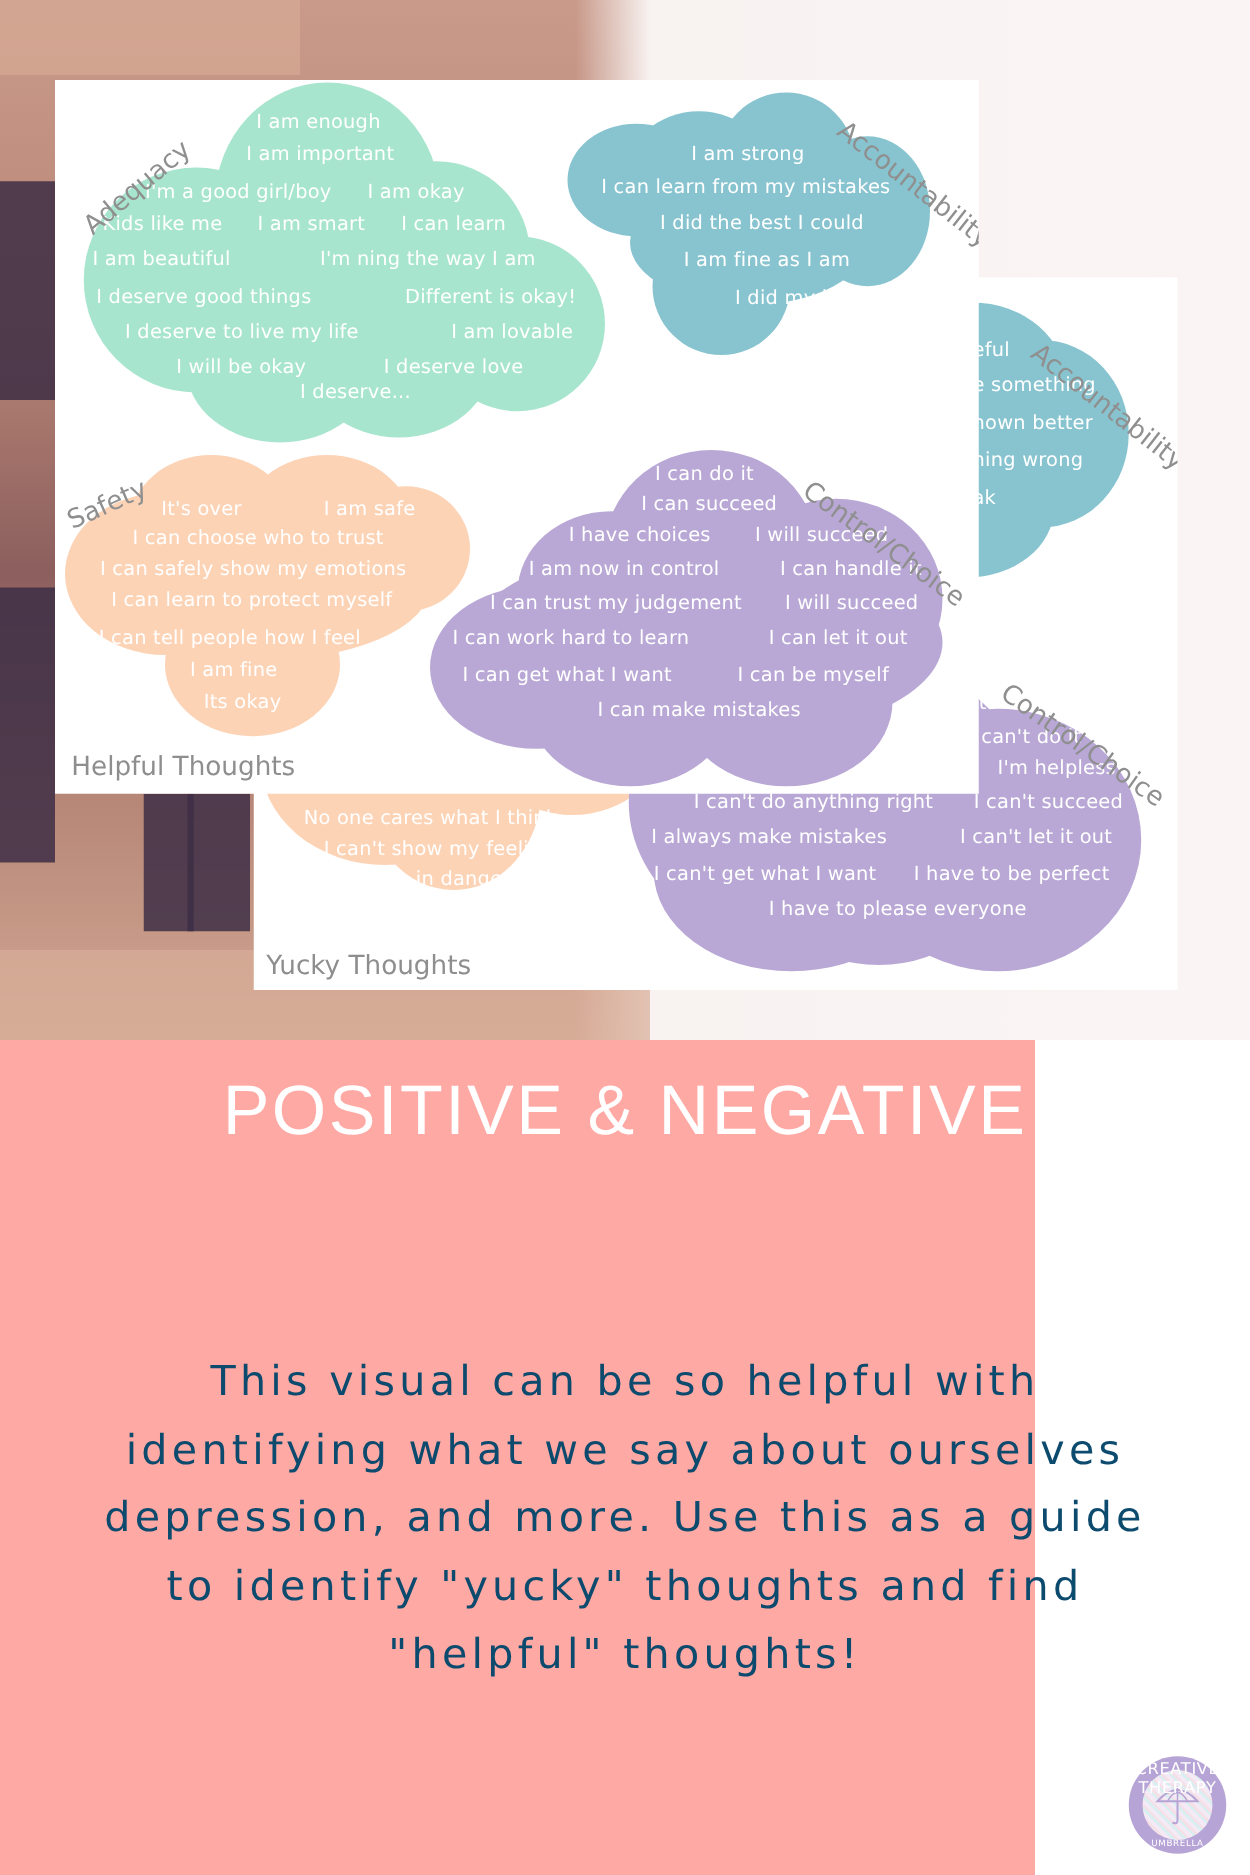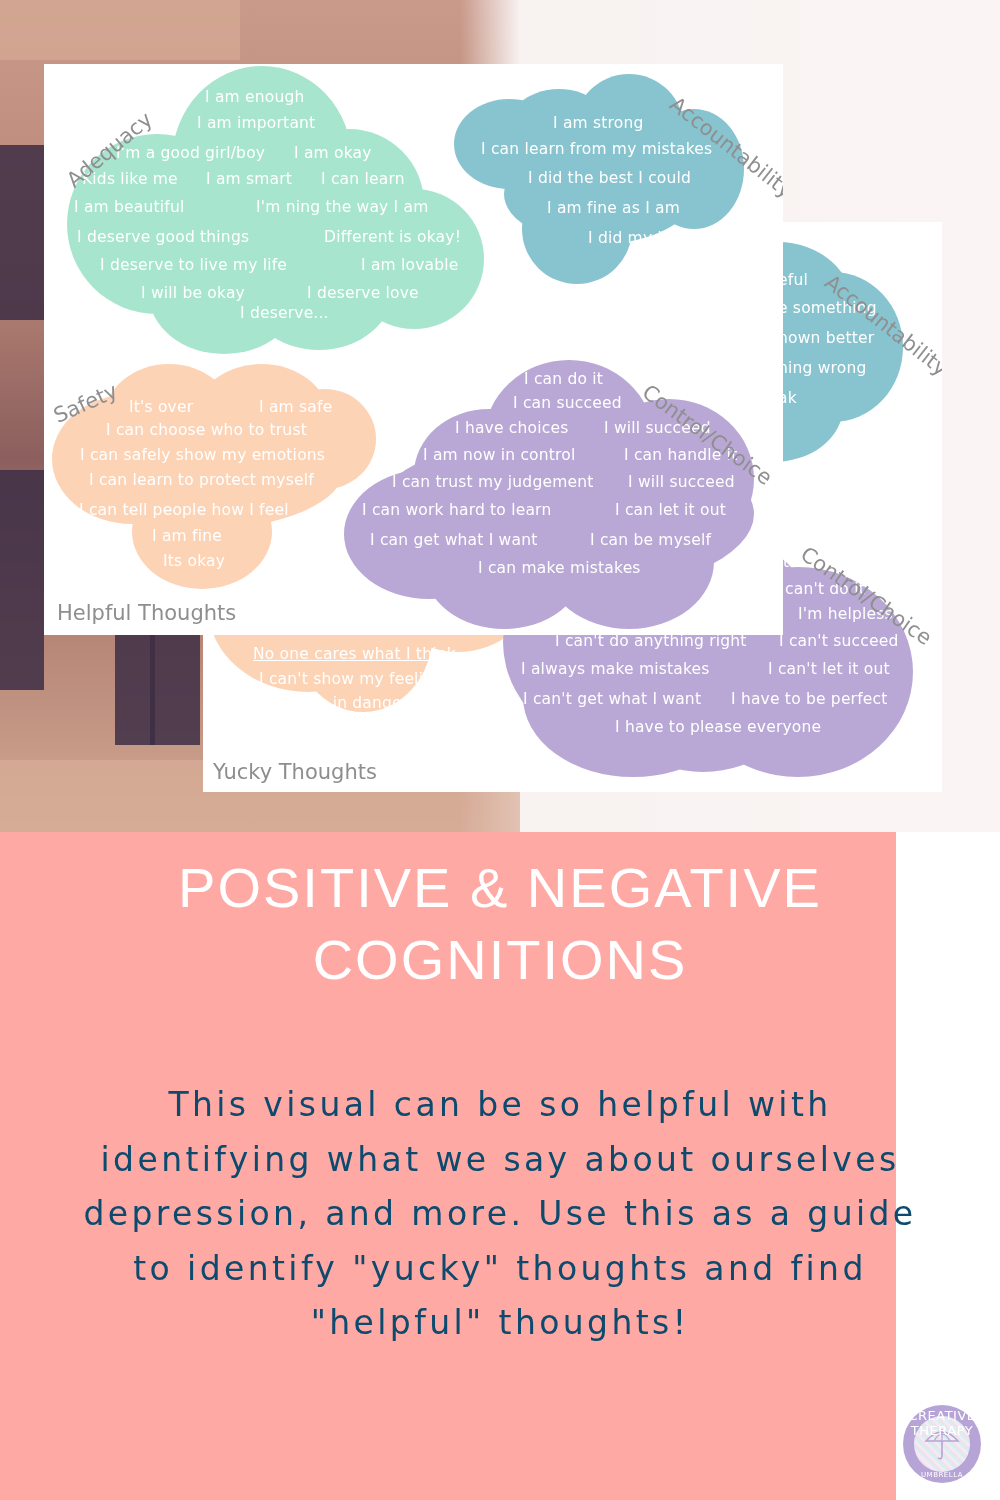--- a/index.html
+++ b/index.html
@@ -12,21 +12,21 @@
   .photo .win { position:absolute; background:#3d2e45; opacity:.85; }
   .photo .trim { position:absolute; background:#d9ae98; }
   .card { position:absolute; background:#ffffff; overflow:hidden; }
   .front { left:44px; top:64px; width:739px; height:571px; z-index:3; }
   .back { left:203px; top:222px; width:739px; height:570px; z-index:2; }
   .cloud { position:absolute; }
   .cloud .blob { position:absolute; border-radius:50%; }
   .thought { position:absolute; color:#ffffff; font-size:15.5px; white-space:nowrap; letter-spacing:0.2px; z-index:2; }
   .cat { position:absolute; color:#8f8f8f; font-size:21px; white-space:nowrap; z-index:3; }
   .card-title { position:absolute; color:#8e8e8e; font-size:21px; white-space:nowrap; }
-  .pink { position:absolute; left:0; top:832px; width:896px; height:668px; background:#ffa9a4;text-decoration:underline; }
+  .pink { position:absolute; left:0; top:832px; width:828px; height:668px; background:#ffa9a4;text-decoration:underline; }
   .headline { position:absolute; left:0; top:20px; width:1000px; text-align:center; color:#fff; font-size:56px; line-height:72px; letter-spacing:2px; font-family:"Liberation Sans", sans-serif; }
   .desc { position:absolute; left:20px; top:246px; width:960px; text-align:center; color:#0c4a6e; font-size:33px; line-height:54.5px; letter-spacing:3.4px; font-family:"DejaVu Sans", sans-serif; }
   .url { position:absolute; left:0; top:618px; width:1000px; text-align:center; color:#fff; font-size:33px; letter-spacing:3px; font-family:"DejaVu Sans", sans-serif; }
   .logo { position:absolute; left:903px; top:573px; width:78px; height:78px; border-radius:50%; background:#b7a4d6; }
   .logo .inner { position:absolute; left:11px; top:11px; width:56px; height:56px; border-radius:50%;
     background: repeating-linear-gradient(45deg, #f4eaf5 0 3px, #d9eef0 3px 5px, #f6e0e7 5px 7px); }
   .logo .txt-top { position:absolute; left:0; top:3px; width:78px; text-align:center; font-size:13px; color:#fff; letter-spacing:0.5px; }
   .logo .txt-bot { position:absolute; left:0; top:66px; width:78px; text-align:center; font-size:7px; color:#fff; letter-spacing:0.5px; }
   .logo svg { position:absolute; left:20px; top:20px; }
 </style>
@@ -54,21 +54,21 @@
   <div class="thought" style="left:575px;top:107px;">nown better</div>
   <div class="thought" style="left:575px;top:137px;">ning wrong</div>
   <div class="thought" style="left:575px;top:167px;">ak</div>
   <div class="cat" style="left:632px;top:48px;transform:rotate(38deg);transform-origin:left top;">Accountability</div>
 
   <div class="cloud" style="left:0;top:0;">
     <div class="blob" style="left:5px;top:300px;width:200px;height:170px;background:#fdd3b6;"></div>
     <div class="blob" style="left:90px;top:330px;width:140px;height:160px;background:#fdd3b6;"></div>
     <div class="blob" style="left:180px;top:300px;width:150px;height:130px;background:#fdd3b6;"></div>
   </div>
-  <div class="thought" style="left:50px;top:423px;text-decoration:underline;">No one cares what I think</div>
+  <div class="thought" style="left:40px;top:423px;">No one cares what I think</div>
   <div class="thought" style="left:56px;top:448px;">I can't show my feelings</div>
   <div class="thought" style="left:100px;top:472px;">I'm in danger</div>
 
   <div class="cloud" style="left:0;top:0;">
     <div class="blob" style="left:300px;top:295px;width:320px;height:250px;background:#b9a8d5;"></div>
     <div class="blob" style="left:480px;top:345px;width:230px;height:210px;background:#b9a8d5;"></div>
     <div class="blob" style="left:400px;top:380px;width:200px;height:170px;background:#b9a8d5;"></div>
     <div class="blob" style="left:320px;top:395px;width:220px;height:160px;background:#b9a8d5;"></div>
   </div>
   <div class="thought" style="left:580px;top:331px;">t</div>
@@ -171,21 +171,20 @@
   <div class="thought" style="left:326px;top:467px;">I can get what I want</div>
   <div class="thought" style="left:546px;top:467px;">I can be myself</div>
   <div class="thought" style="left:434px;top:495px;">I can make mistakes</div>
 
   <div class="card-title" style="left:13px;top:537px;">Helpful Thoughts</div>
 </div>
 
 <div class="pink">
   <div class="headline">
     <div>POSITIVE &amp; NEGATIVE</div>
-    <div>COGNITIONS</div>
   </div>
   <div class="desc">
     <div>This visual can be so helpful with</div>
     <div>identifying what we say about ourselves</div>
     <div>depression, and more. Use this as a guide</div>
     <div>to identify "yucky" thoughts and find</div>
     <div>"helpful" thoughts!</div>
   </div>
   <div class="logo">
     <div class="inner"></div>

